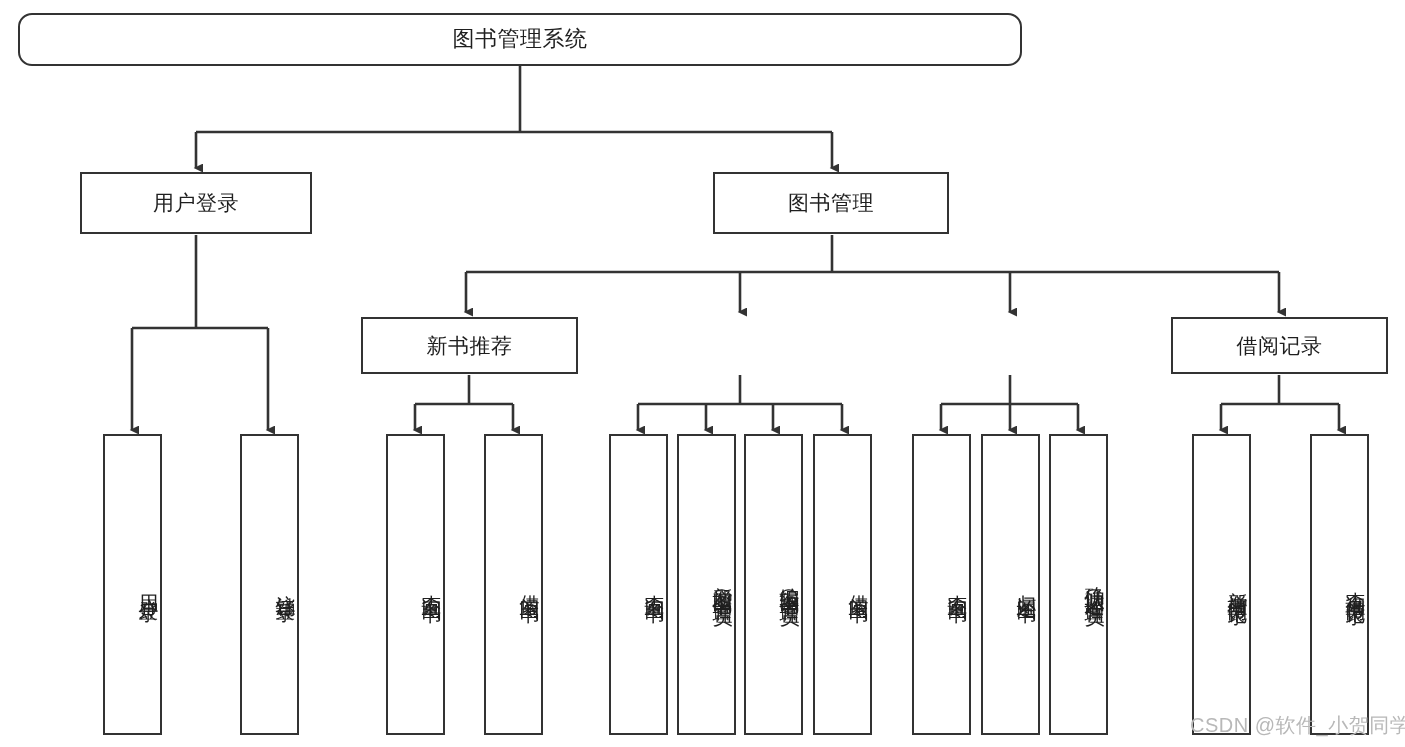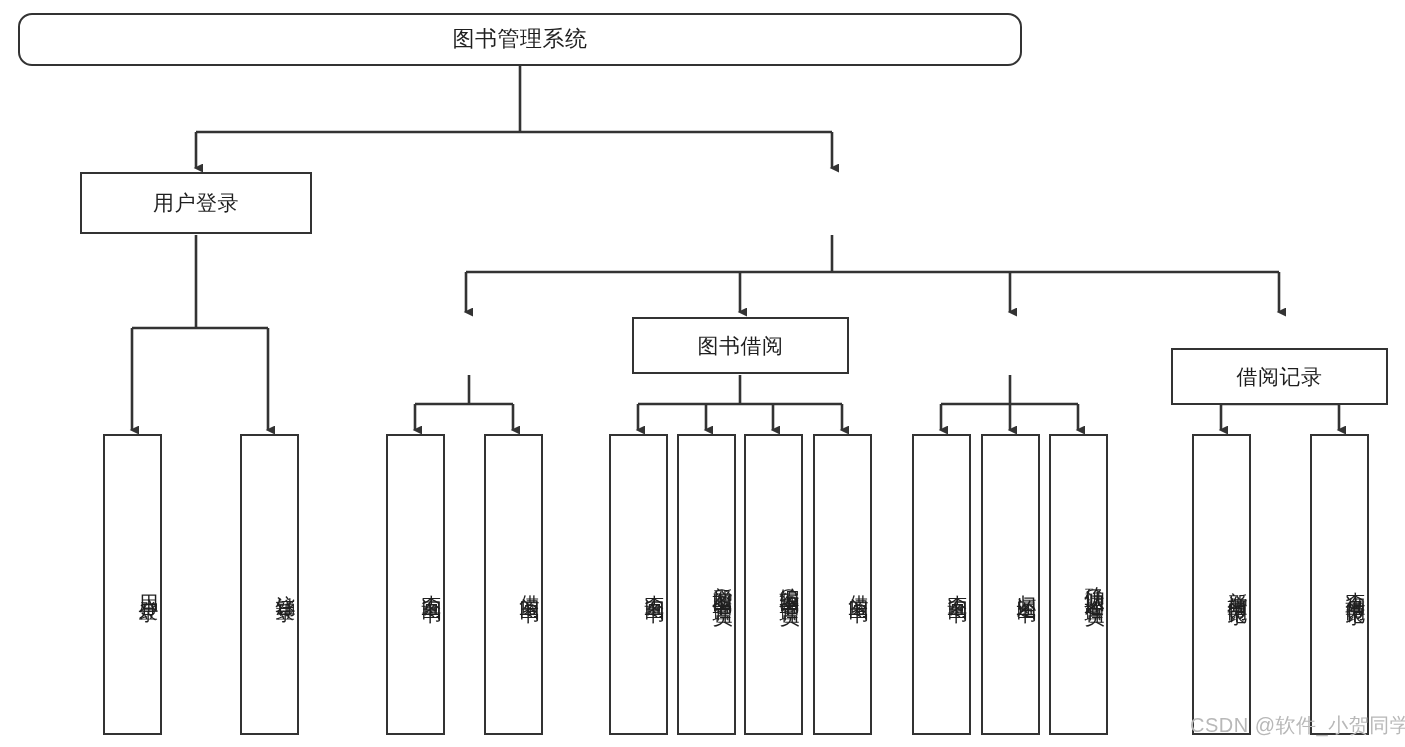--- a/index.html
+++ b/index.html
@@ -125,25 +125,28 @@
     </g>
   </svg>
 
   <div class="node horiz root" style="left:18px; top:13px; width:1004px; height:53px;border-radius:14px;">
     <span>图书管理系统</span>
   </div>
 
   <div class="node horiz" style="left:80px; top:172px; width:232px; height:62px;">
     <span>用户登录</span>
   </div>
+  <div class="node horiz" style="left:713px; top:172px; width:236px; height:62px;">
+    <span>图书管理</span>
+  </div>
 
-  <div class="node horiz" style="left:632px; top:317px; width:217px; height:57px;">
-    <span>图书借阅</span>
+  <div class="node horiz" style="left:361px; top:317px; width:217px; height:57px;">
+    <span>新书推荐</span>
   </div>
-  <div class="node horiz" style="left:1171px; top:317px; width:217px; height:57px;margin-top:31px;">
+  <div class="node horiz" style="left:1171px; top:317px; width:217px; height:57px;">
     <span>借阅记录</span>
   </div>
 
   <div class="node vert" style="left:103px; top:434px; width:59px; height:301px;">
     <span class="vtext">用户登录</span>
   </div>
   <div class="node vert" style="left:240px; top:434px; width:59px; height:301px;">
     <span class="vtext">注销登录</span>
   </div>
 

